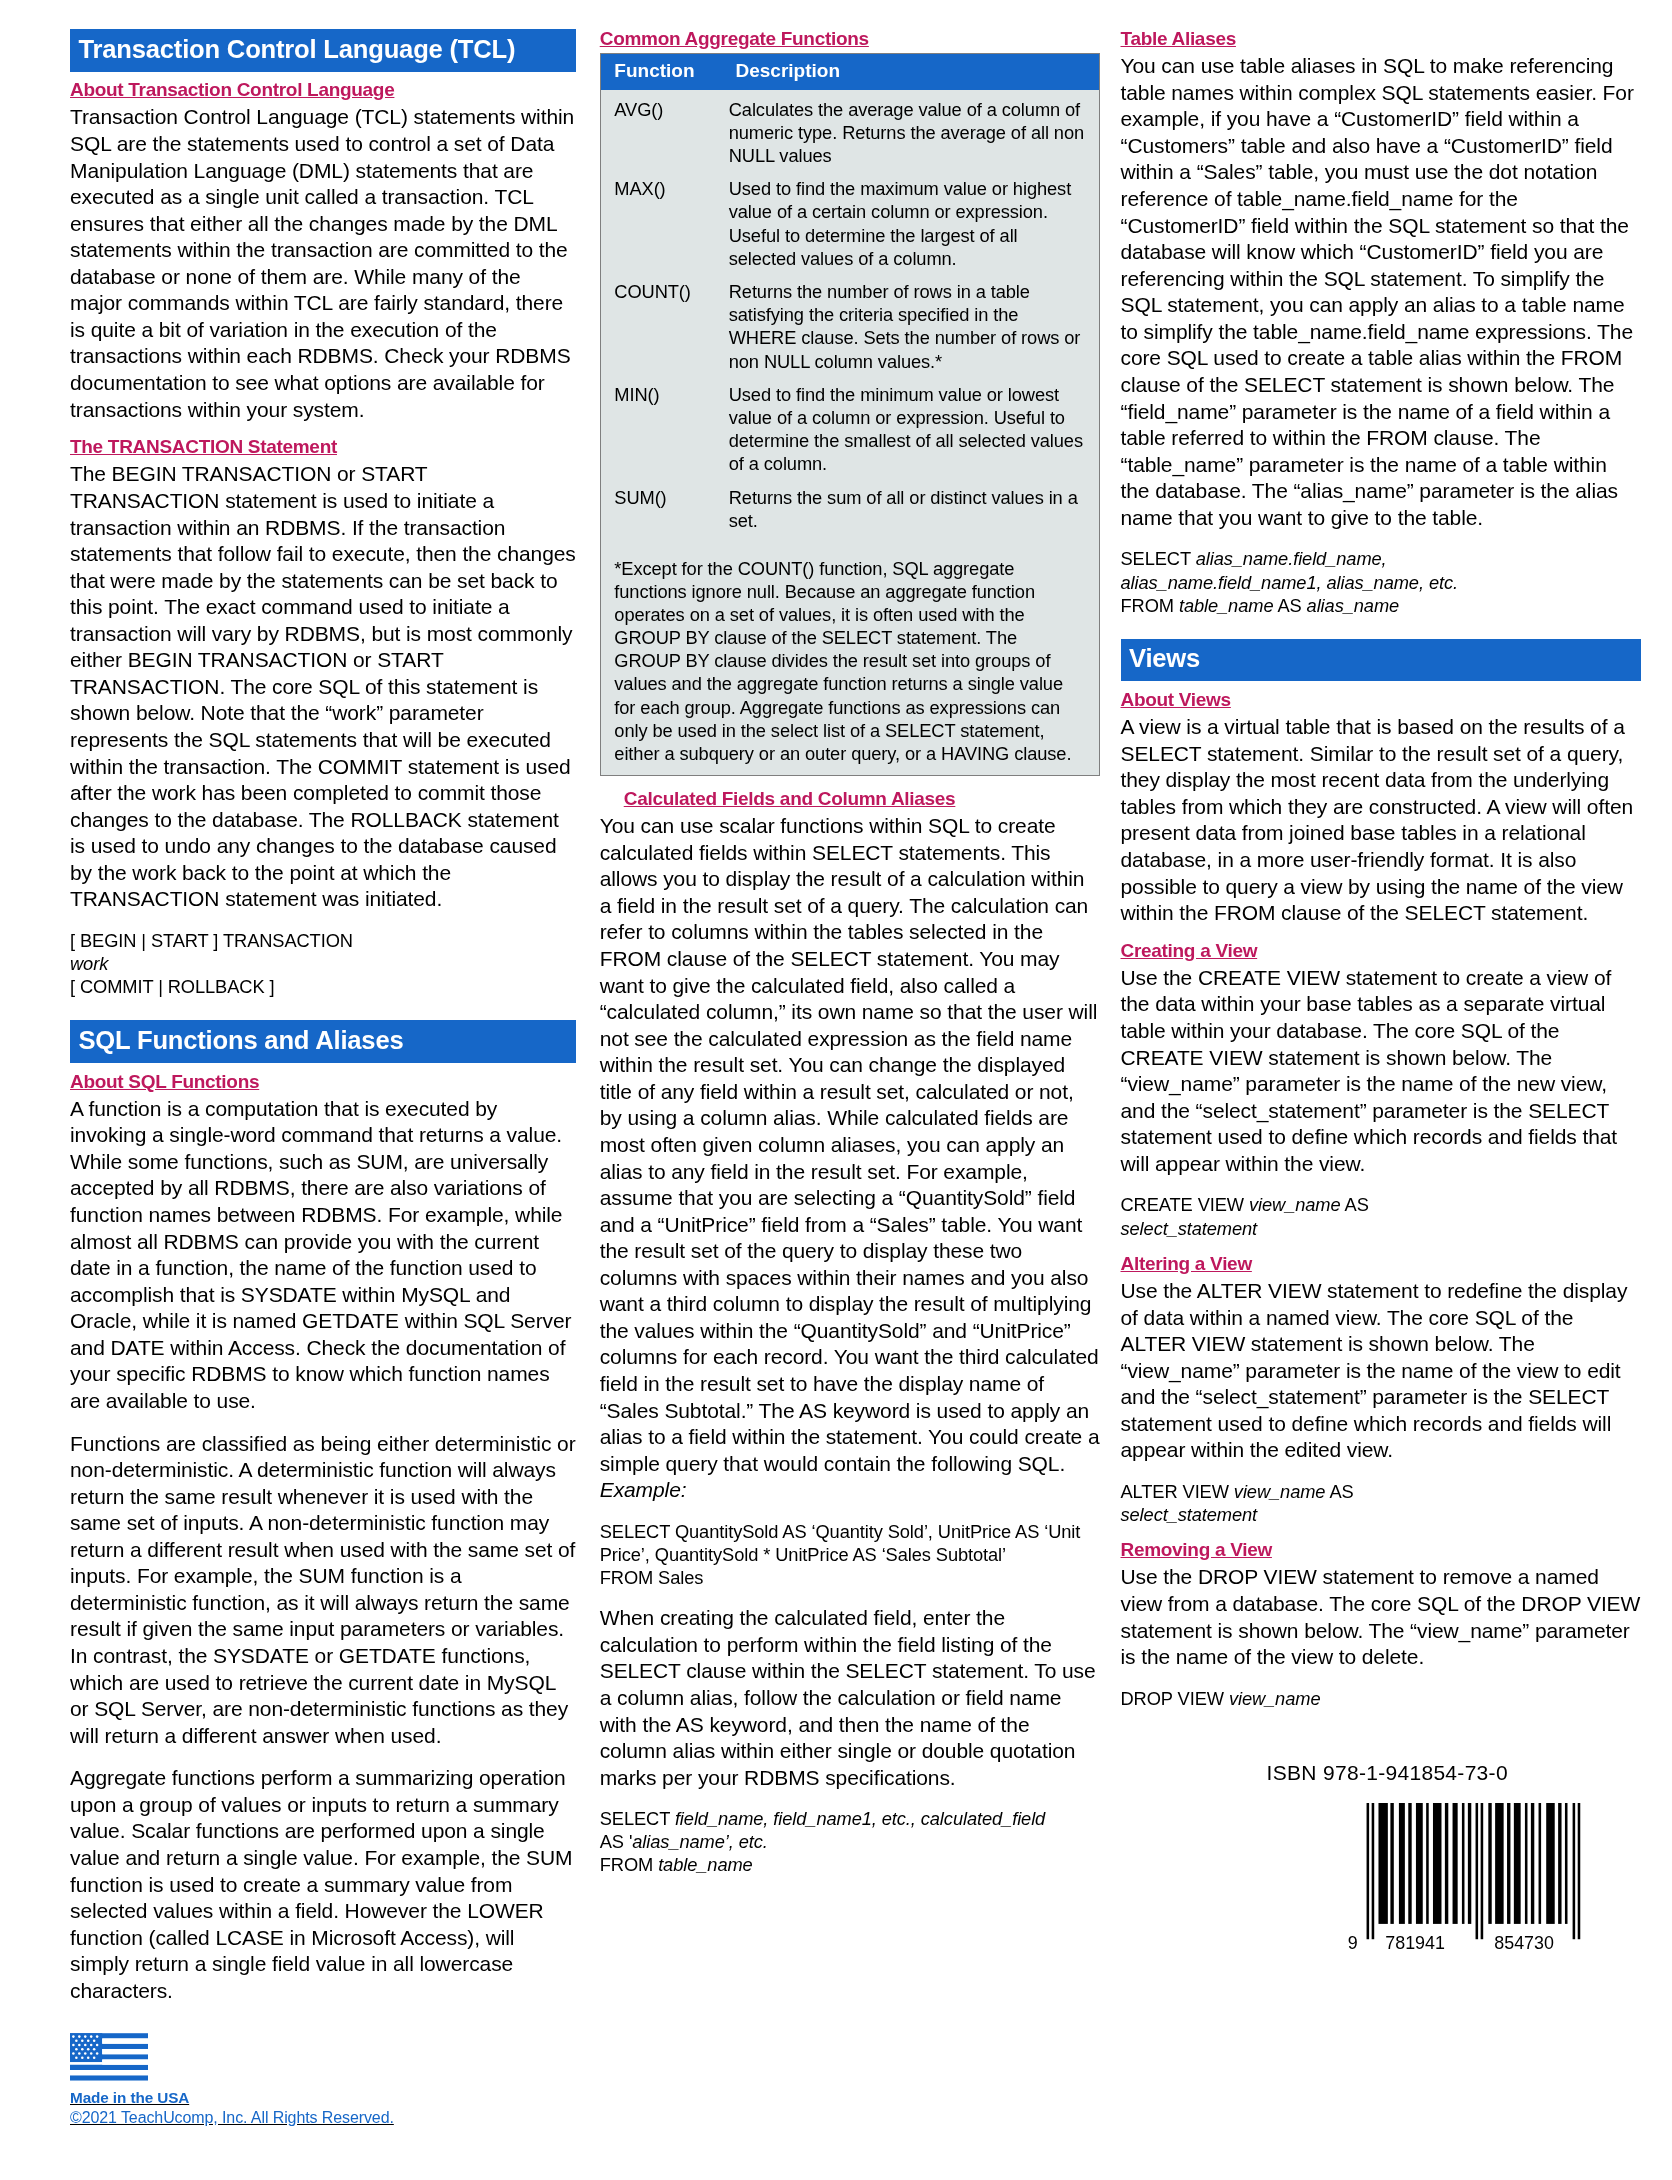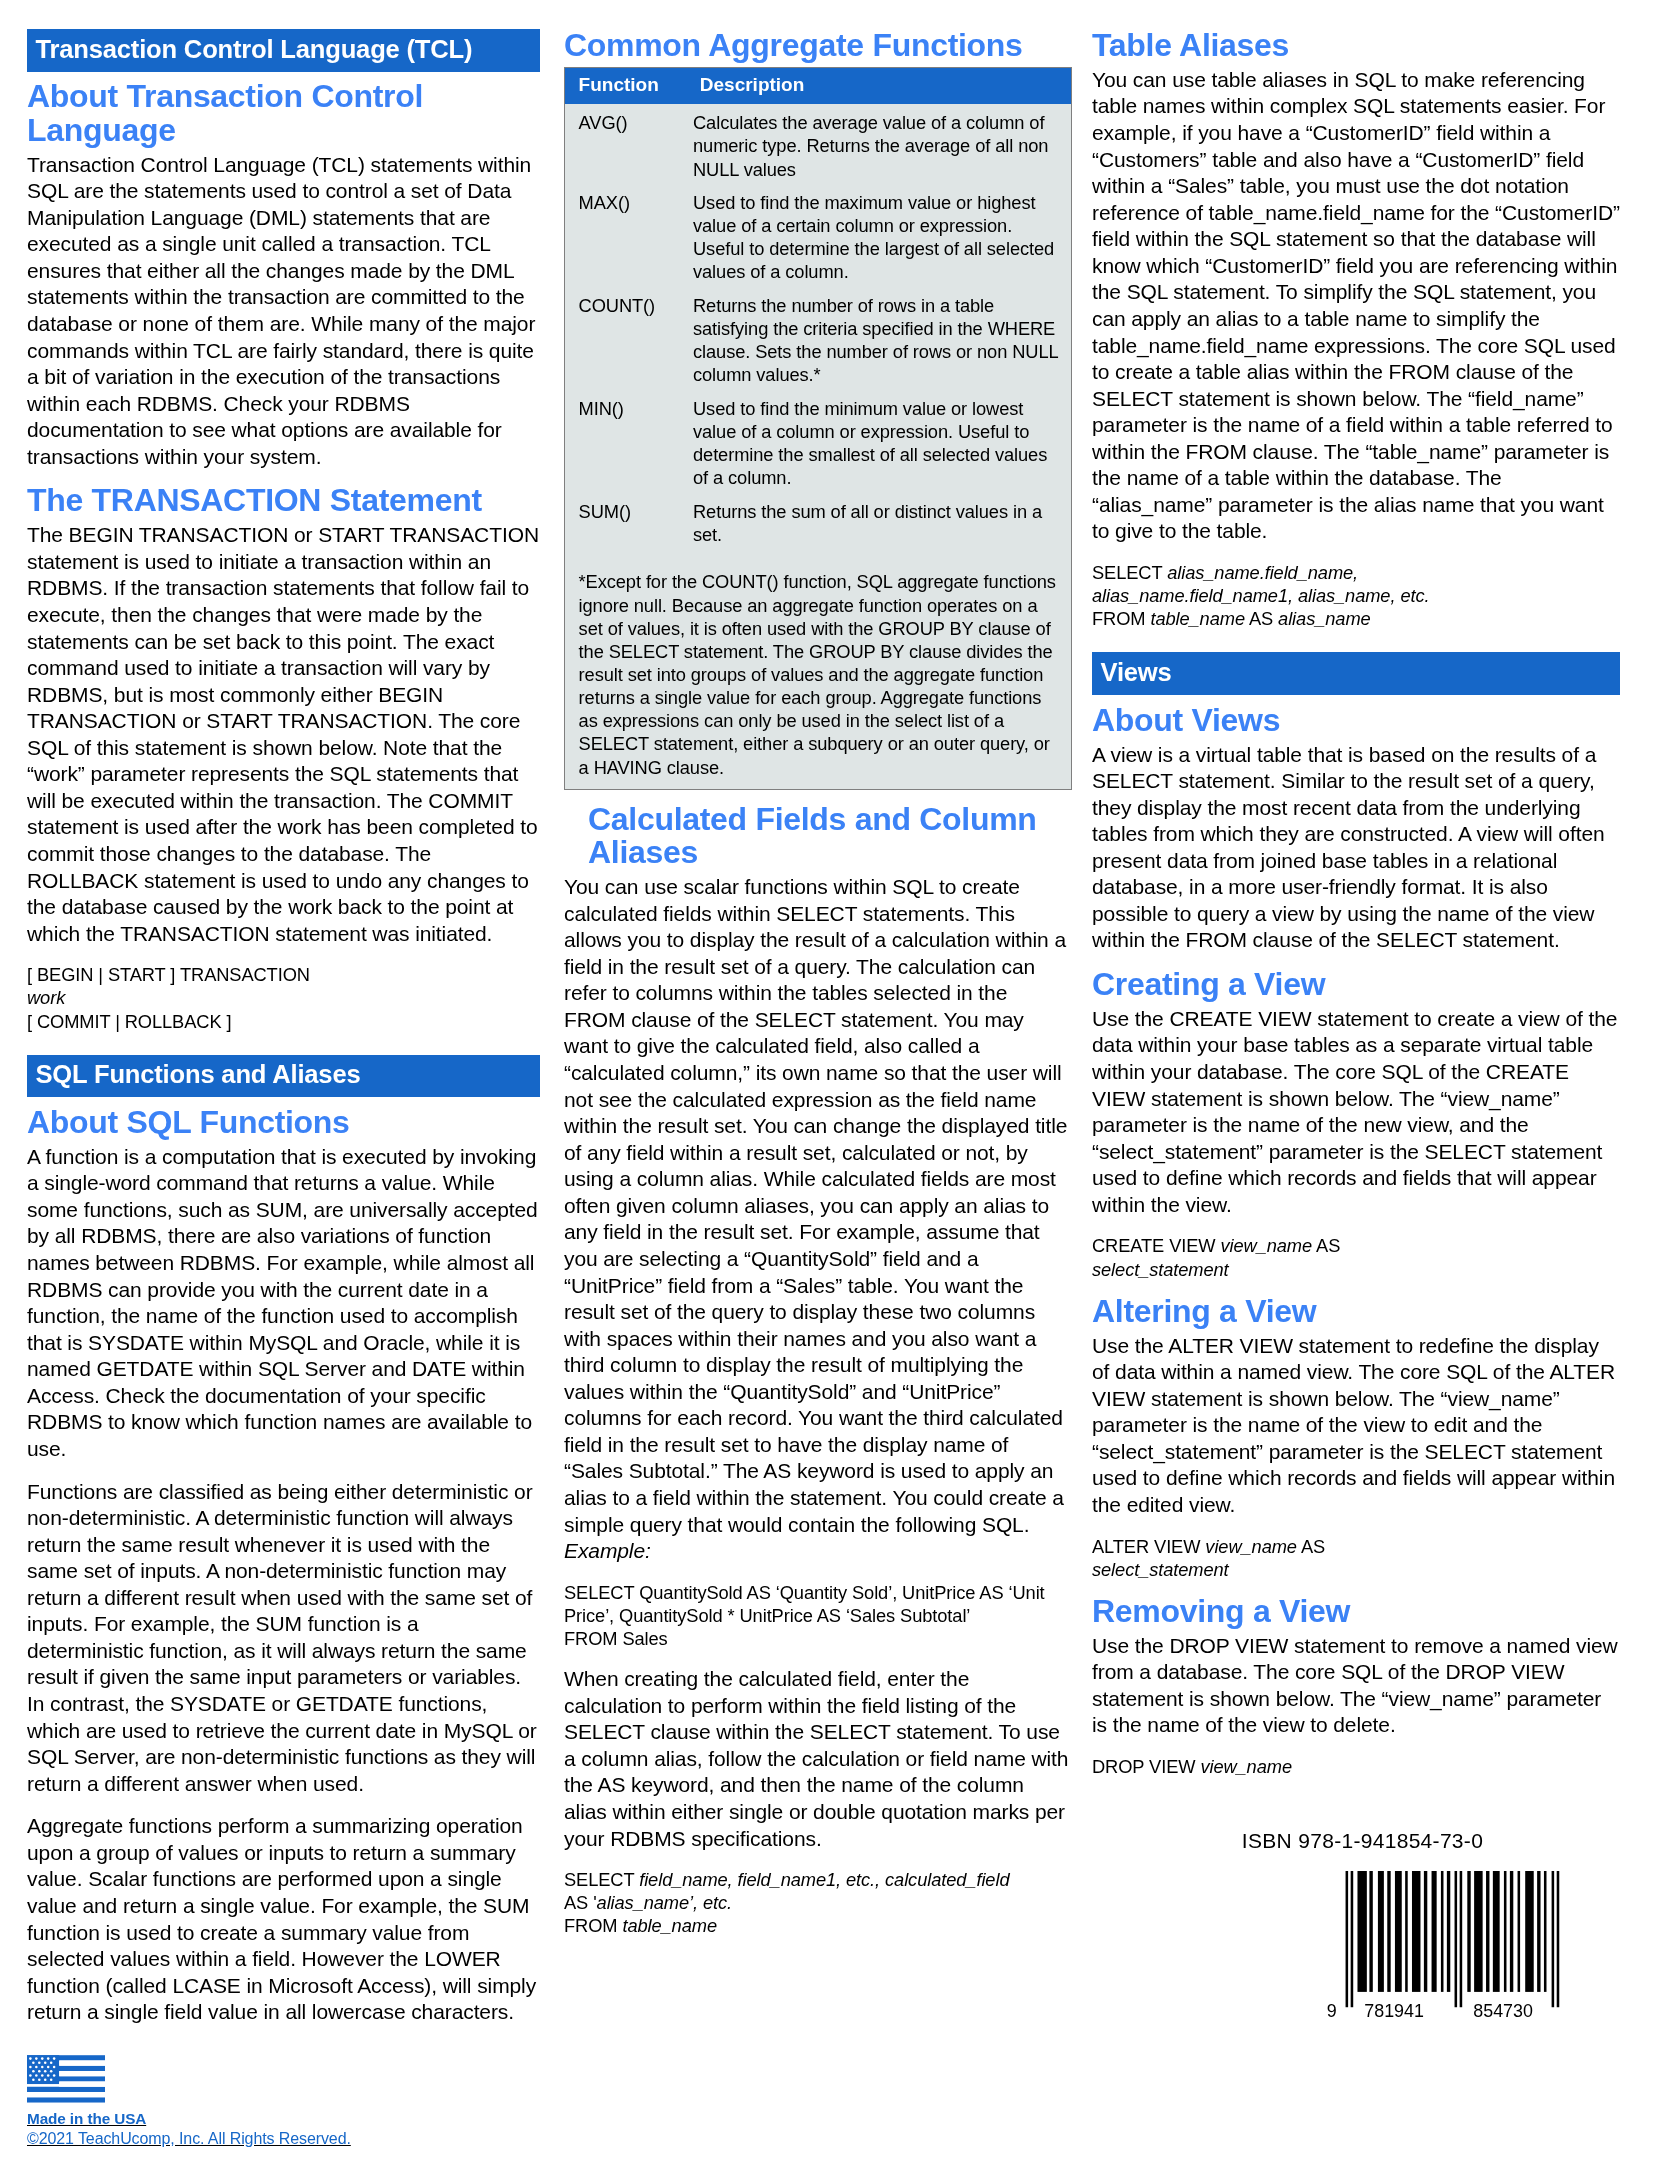--- a/index.html
+++ b/index.html
@@ -12,21 +12,21 @@
     width: 1672px;
     height: 2181px;
     font-family: "Liberation Sans", sans-serif;
     color: #000000;
     position: relative;
     overflow: hidden;
   }
   .page {
     width: 1672px;
     height: 2181px;
-    padding: 29px 31px 17px 27px;
+    padding: 29px 31px 17px 70px;
     display: flex;
     flex-direction: row;
     align-items: flex-start;
     gap: 0px;
   }
   .col {
     display: flex;
     flex-direction: column;
   }
   .col-1 { width: 537px; padding-right: 24px; }
@@ -39,26 +39,27 @@
     color: #ffffff;
     font-size: 25.6px;
     font-weight: bold;
     line-height: 1.0;
     padding: 7.7px 8.5px 9.4px 8.5px;
     margin: 0 0 8.5px 0;
     letter-spacing: -0.2px;
   }
   
   .h2 {
-    color: #3b82f6;
-    font-size: 32px;
+    color: #be185d;
+    font-size: 19px;
     font-weight: bold;
     line-height: 1.05;
     margin: 6.8px 0 4.3px 0;
     letter-spacing: -0.3px;
+    text-decoration: underline;
   }
   .h2.first { margin-top: 0; }
   .h2.tight { margin-top: 14px; }
 
   
   p.body {
     font-size: 21px;
     line-height: 1.265;
     margin: 0 0 0 0;
     text-align: left;

